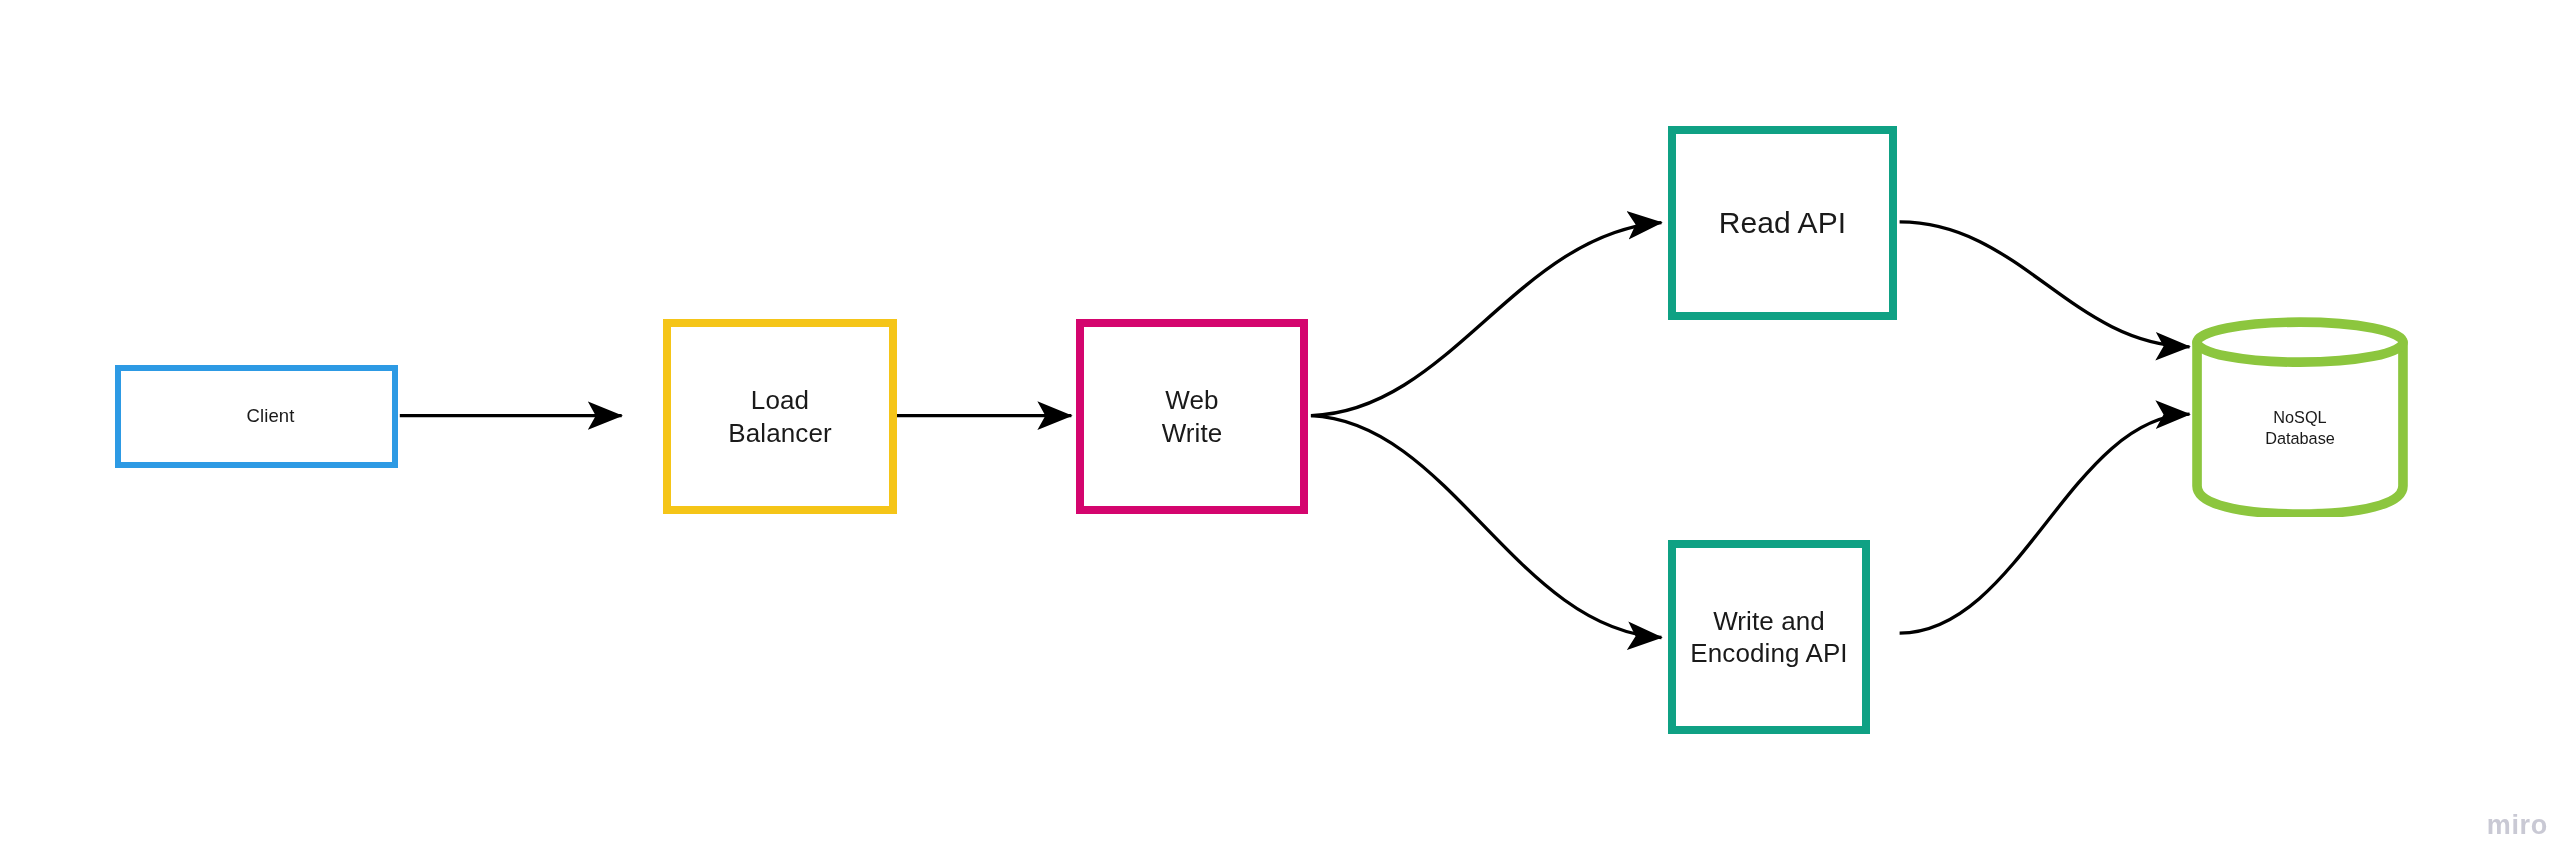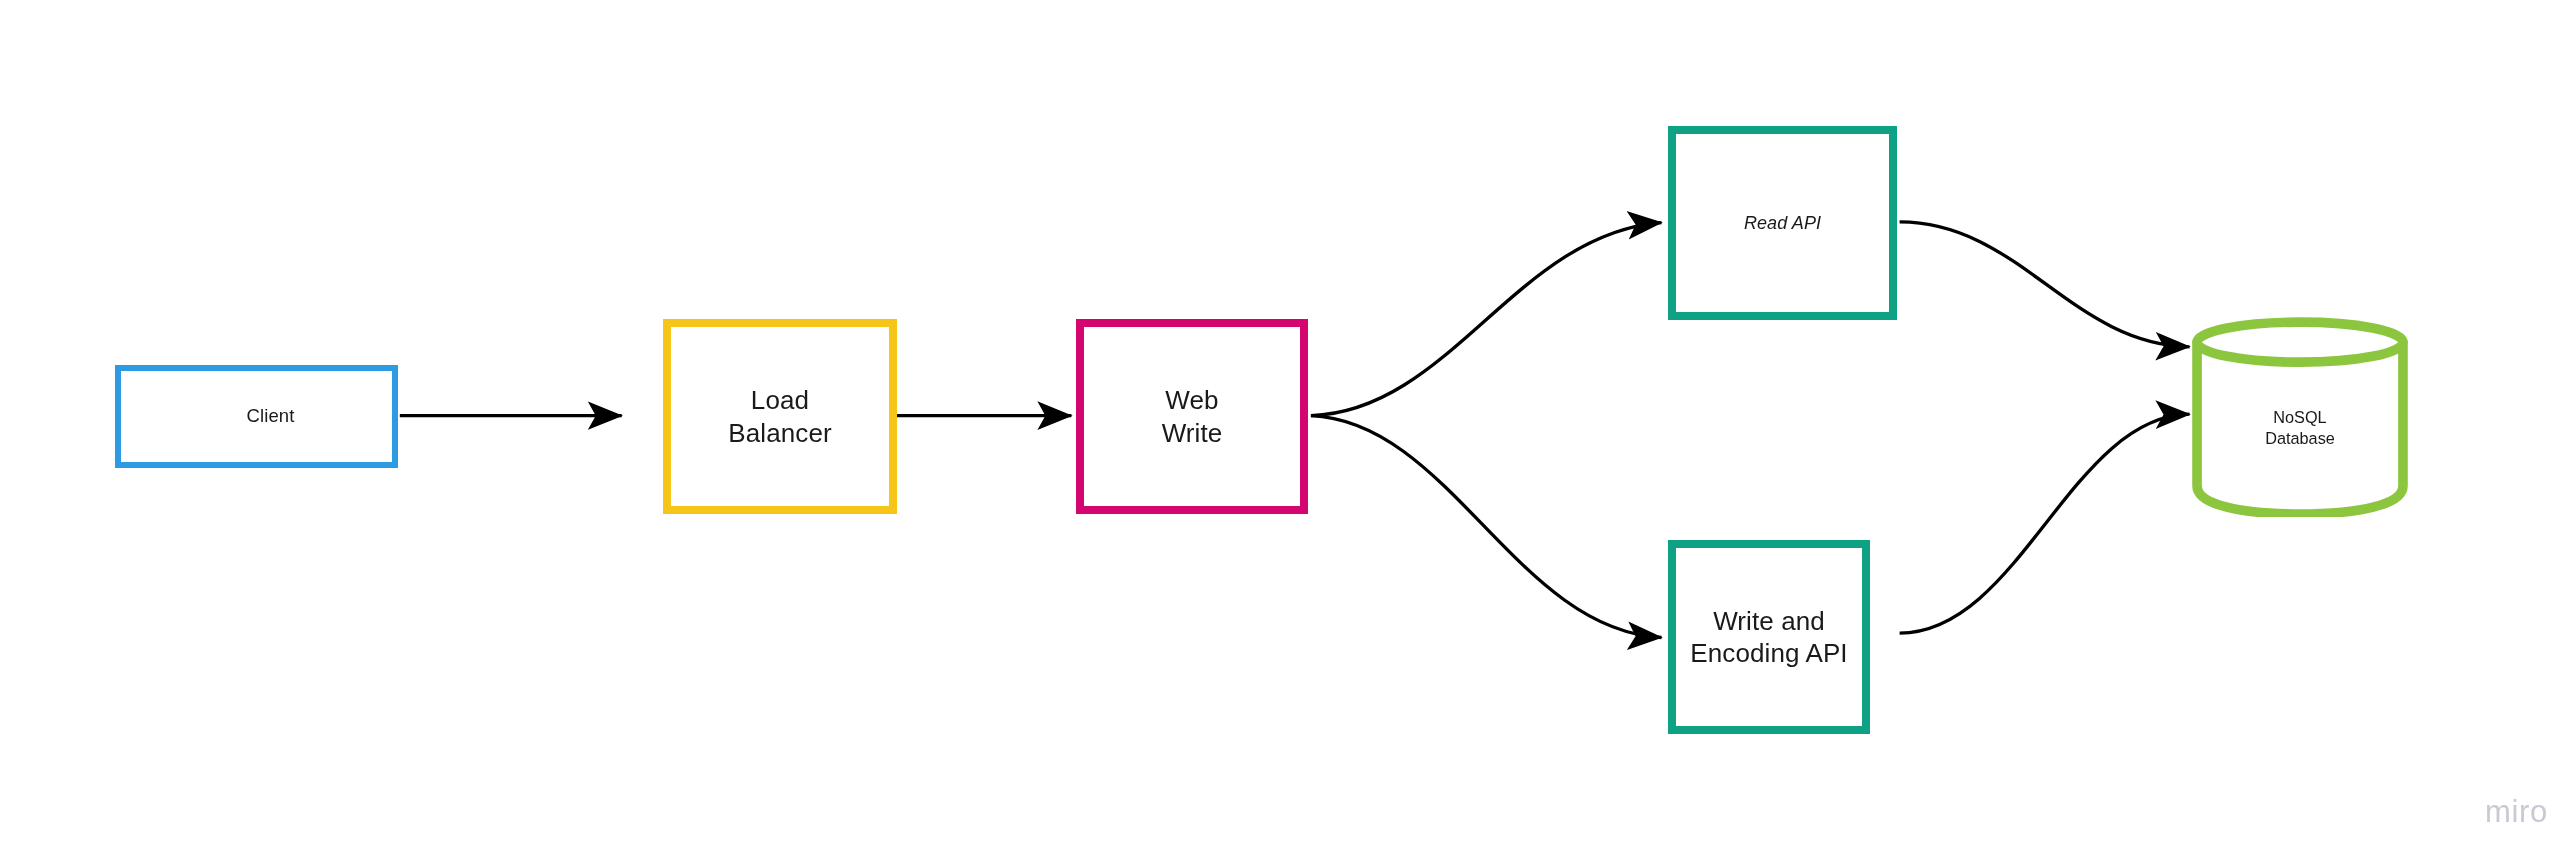--- a/index.html
+++ b/index.html
@@ -74,21 +74,21 @@
   #node-web-server .node-label { font-size: 26px; }
 
   
   #node-read-api {
     left: 1668px;
     top: 126px;
     width: 229px;
     height: 194px;
     border: 8.1px solid #0fa184;
   }
-  #node-read-api .node-label { font-size: 18px; font-style: italic; }
+  #node-read-api .node-label { font-size: 30px; }
 
   
   #node-write-api {
     left: 1668px;
     top: 540px;
     width: 202px;
     height: 194px;
     border: 8.1px solid #0fa184;
   }
   #node-write-api .node-label { font-size: 26px; }
@@ -119,25 +119,25 @@
     font-size: 16.3px;
     color: #1a1a1a;
     line-height: 1.3;
     white-space: pre-line;
   }
 
   
   #watermark {
     position: absolute;
     right: 28px;
-    bottom: 19px;
-    font-size: 31px;
+    bottom: 8px;
+    font-size: 27px;
     color: #c9c9d4;
     letter-spacing: 0.7px;
-    font-weight: 400;
+    font-weight: 700;
   }
 </style>
 </head>
 <body>
 
 <div id="canvas">
 
   <svg class="edges-layer" viewBox="0 0 3482 1148" width="2576" height="849" xmlns="http://www.w3.org/2000/svg">
     <defs>
       <marker id="arrowhead" markerWidth="11" markerHeight="9" refX="10.2" refY="4.5" orient="auto" markerUnits="strokeWidth">

